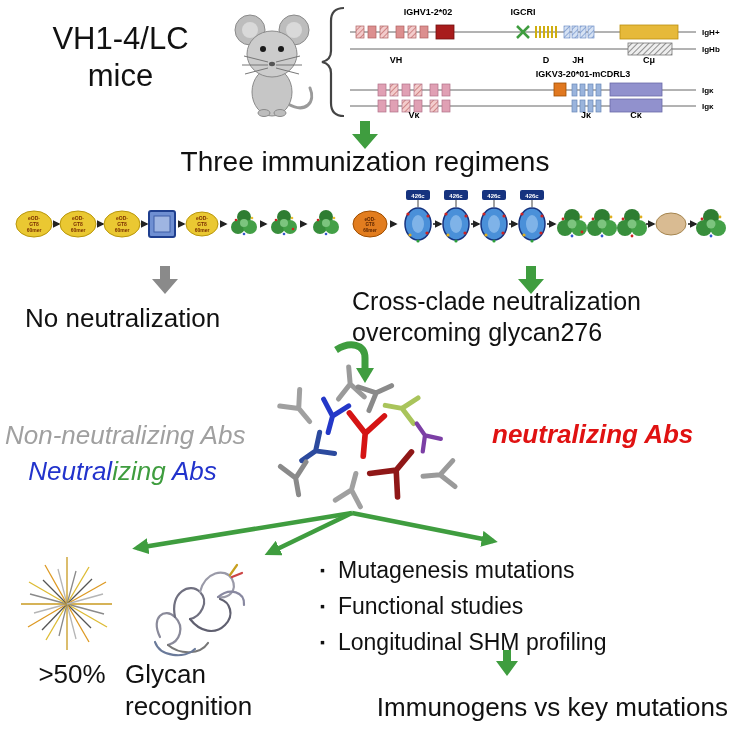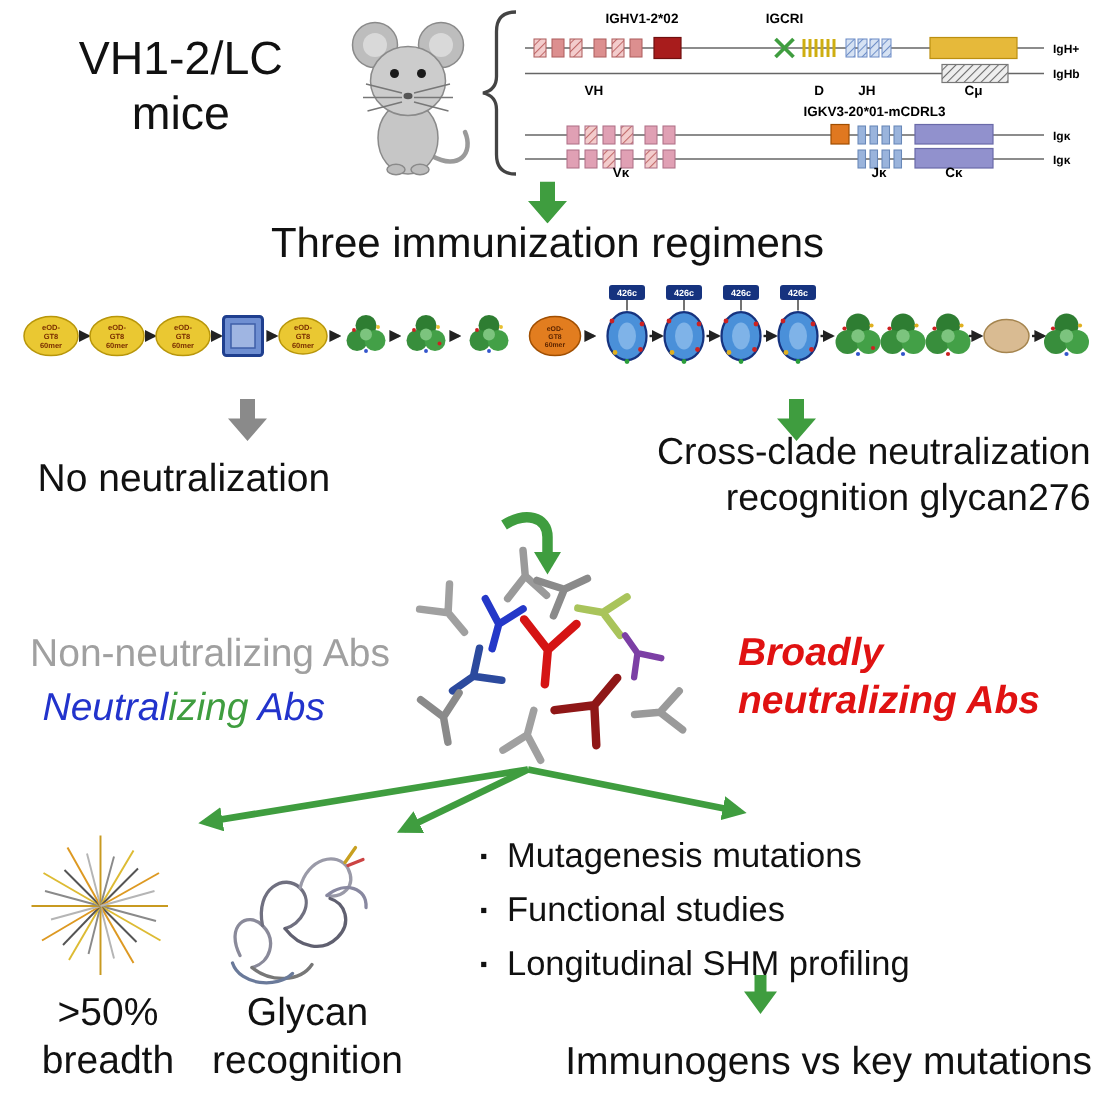--- a/index.html
+++ b/index.html
@@ -2,42 +2,42 @@
 <html><head>
 <meta charset="utf-8">
 <style>
   html,body{margin:0;padding:0;background:#fff;}
   .fig{position:relative;width:730px;height:730px;background:#fff;overflow:hidden;
        font-family:"Liberation Sans",sans-serif;color:#111;}
   .abs{position:absolute;}
   .title{left:28px;top:20px;width:185px;text-align:center;font-size:31px;line-height:37px;}
   .heading{left:100px;top:146px;width:530px;text-align:center;font-size:28px;white-space:nowrap;}
   .no-neut{left:25px;top:303px;width:260px;text-align:left;font-size:26px;white-space:nowrap;}
-  .cross{left:352px;top:286px;width:375px;text-align:right;font-size:25px;line-height:31px;}
+  .cross{left:352px;top:286px;width:375px;text-align:left;font-size:25px;line-height:31px;}
   .cross div{white-space:nowrap;}
-  .lbl-non{left:5px;top:420px;width:270px;text-align:center;font-size:26px;color:#a0a0a0;white-space:nowrap;}
+  .lbl-non{left:5px;top:420px;width:270px;font-size:26px;font-style:italic;color:#a0a0a0;white-space:nowrap;}
   .lbl-neut{left:5px;top:456px;width:235px;text-align:center;font-size:26px;font-style:italic;white-space:nowrap;}
   .neut-blue{color:#2233cc;}
   .neut-green{color:#3f9d3f;margin-top:40px;}
   .lbl-broad{left:492px;top:418px;width:238px;font-size:26px;line-height:32px;font-style:italic;font-weight:700;color:#e01212;}
   .lbl-broad div{white-space:nowrap;}
   .bullets{left:320px;top:556px;width:408px;font-size:23px;}
   .bullet-row{display:flex;align-items:flex-start;gap:13px;margin-bottom:7px;line-height:29px;}
   .bullet-mark{font-size:14px;line-height:29px;}
   .breadth{left:12px;top:658px;width:120px;text-align:center;font-size:26px;line-height:32px;}
-  .glycan{left:125px;top:658px;width:160px;text-align:center;font-size:26px;line-height:32px;}
+  .glycan{left:125px;top:658px;width:160px;font-size:26px;line-height:32px;}
   .final{left:298px;top:692px;width:430px;text-align:right;font-size:26px;white-space:nowrap;}
 </style>
 </head>
 <body>
 
 <div class="fig">
 
   <div class="abs title">
-    <div>VH1-2/LC</div>
+    <div>VH1-4/LC</div>
     <div>mice</div>
   </div>
 
   <svg class="abs" style="left:222px;top:2px" width="100" height="118" viewBox="0 0 100 118">
     <path d="M66,102 C84,112 94,100 88,86" fill="none" stroke="#9a9a9a" stroke-width="3" stroke-linecap="round"></path>
     <ellipse cx="50" cy="90" rx="20" ry="24" fill="#c6c6c6" stroke="#8a8a8a"></ellipse>
     <circle cx="28" cy="28" r="15" fill="#bdbdbd" stroke="#8a8a8a"></circle>
     <circle cx="72" cy="28" r="15" fill="#bdbdbd" stroke="#8a8a8a"></circle>
     <circle cx="28" cy="28" r="8" fill="#d9d9d9"></circle>
     <circle cx="72" cy="28" r="8" fill="#d9d9d9"></circle>
@@ -347,21 +347,21 @@
     <polygon points="8,0 18,0 18,13 26,13 13,28 0,13 8,13" fill="#8a8a8a"></polygon>
   </svg>
 
   <svg class="abs" style="left:518px;top:266px" width="26" height="28" viewBox="0 0 26 28">
     <polygon points="8,0 18,0 18,13 26,13 13,28 0,13 8,13" fill="#3f9d3f"></polygon>
   </svg>
 
   <div class="abs no-neut">No neutralization</div>
   <div class="abs cross">
     <div>Cross-clade neutralization</div>
-    <div>recognition glycan276</div>
+    <div>overcoming glycan276</div>
   </div>
 
   <svg class="abs" style="left:330px;top:336px" width="48" height="48" viewBox="0 0 48 48">
     <path d="M6,14 C20,5 35,8 35,22 L35,33" fill="none" stroke="#3f9d3f" stroke-width="7"></path>
     <polygon points="26,32 44,32 35,47" fill="#3f9d3f"></polygon>
   </svg>
 
   <svg class="abs" style="left:268px;top:360px" width="212" height="158" viewBox="0 0 212 158">
     <defs>
       <path id="abY" d="M-13,-16 L0,-2 L13,-16 M0,-2 L0,15" fill="none" stroke-linecap="round" stroke-linejoin="round"></path>
@@ -378,21 +378,20 @@
       <use href="#abY" transform="translate(156,74) rotate(145) scale(0.85)" stroke="#7c3fa5"></use>
       <use href="#abY" transform="translate(170,115) rotate(85)" stroke="#9a9a9a"></use>
       <use href="#abY" transform="translate(84,128) rotate(195)" stroke="#a0a0a0"></use>
       <use href="#abY" transform="translate(28,120) rotate(-10)" stroke="#8a8a8a"></use>
     </g>
   </svg>
 
   <div class="abs lbl-non">Non-neutralizing Abs</div>
   <div class="abs lbl-neut"><span class="neut-blue">Neutral</span><span class="neut-green">izing</span><span class="neut-blue"> Abs</span></div>
   <div class="abs lbl-broad">
-    <div>Broadly</div>
     <div>neutralizing Abs</div>
   </div>
 
   <svg class="abs" style="left:85px;top:505px" width="445" height="58" viewBox="0 0 445 58">
     <defs>
       <marker id="bh" viewBox="0 0 10 10" refX="7" refY="5" markerWidth="3.6" markerHeight="3.6" orient="auto">
         <path d="M0,0 L10,5 L0,10 z" fill="#3f9d3f"></path>
       </marker>
     </defs>
     <line x1="267" y1="8" x2="52" y2="43" stroke="#3f9d3f" stroke-width="4.5" marker-end="url(#bh)"></line>
@@ -453,21 +452,20 @@
       <span>Functional studies</span>
     </div>
     <div class="bullet-row">
       <span class="bullet-mark">▪</span>
       <span>Longitudinal SHM profiling</span>
     </div>
   </div>
 
   <div class="abs breadth">
     <div>&gt;50%</div>
-    <div>breadth</div>
   </div>
   <div class="abs glycan">
     <div>Glycan</div>
     <div>recognition</div>
   </div>
 
   <svg class="abs" style="left:496px;top:650px" width="22" height="26" viewBox="0 0 22 26">
     <polygon points="7,0 15,0 15,11 22,11 11,26 0,11 7,11" fill="#3f9d3f"></polygon>
   </svg>
 

